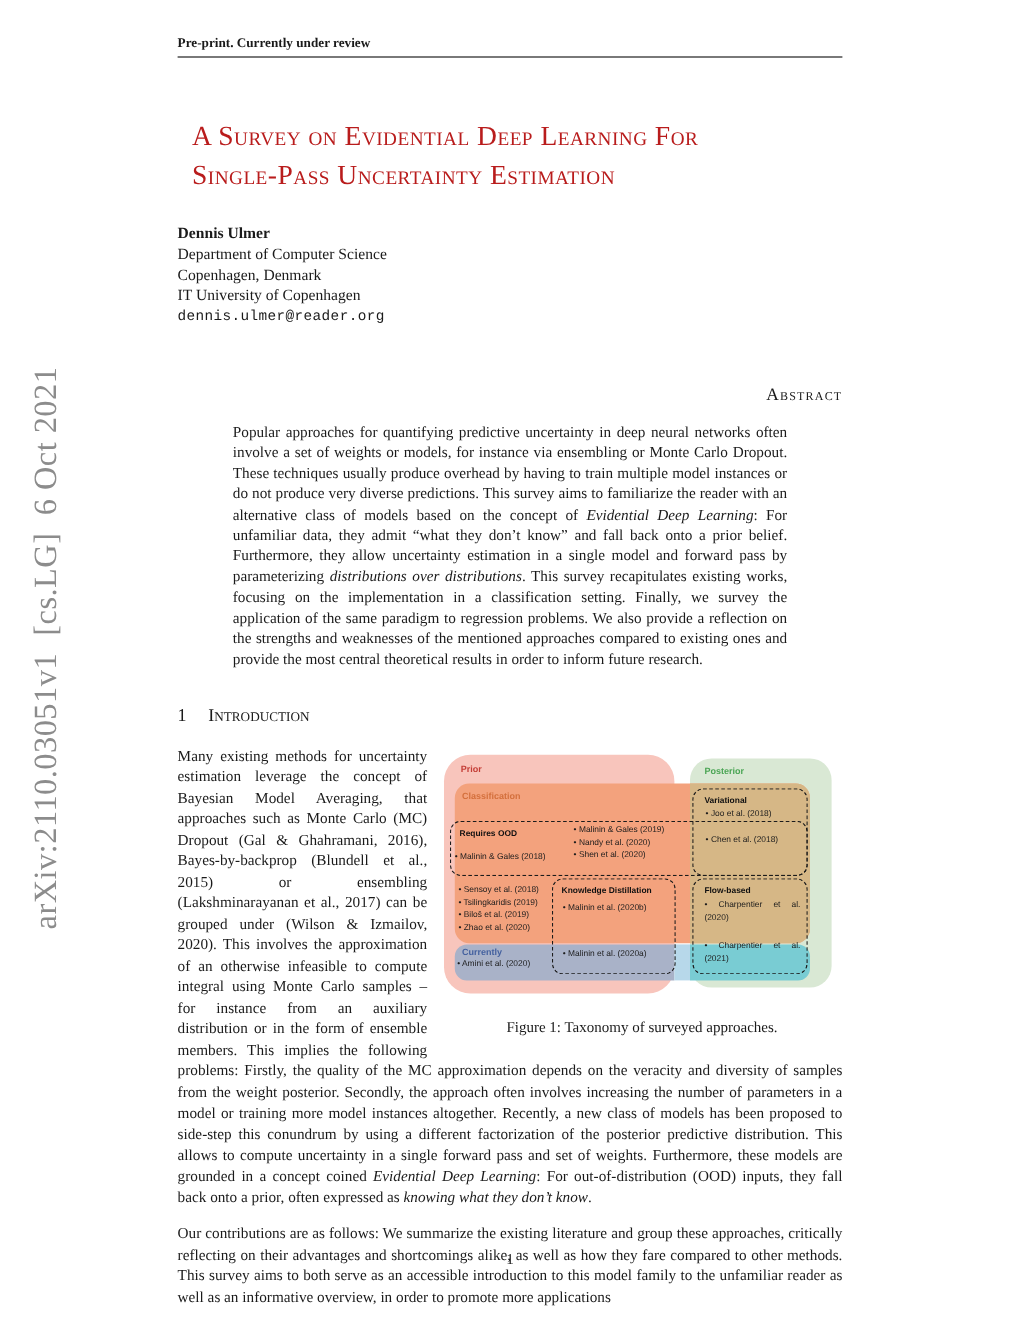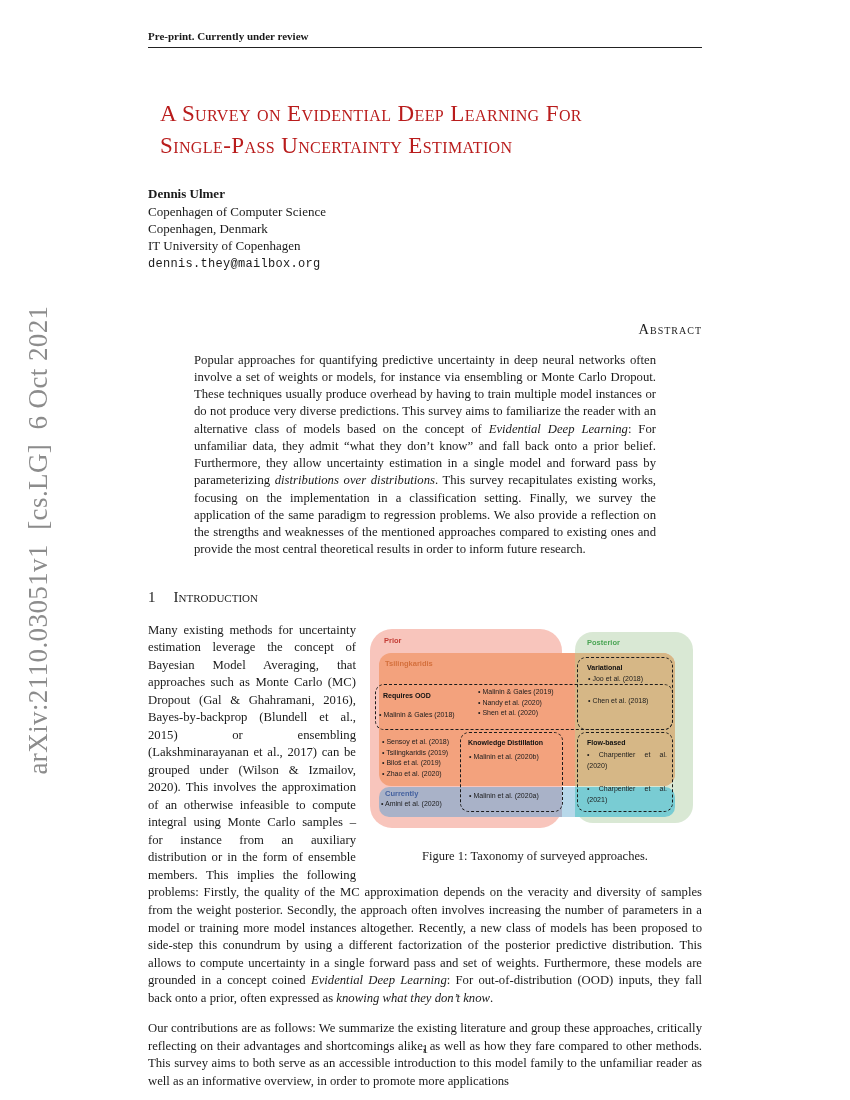--- a/index.html
+++ b/index.html
@@ -88,24 +88,24 @@
   <div class="arxiv-banner">arXiv:2110.03051v1  [cs.LG]  6 Oct 2021</div>
 
   <div class="content">
 
     <div class="header-note">Pre-print. Currently under review</div>
 
     <h1 class="title"><span>A Survey on Evidential Deep Learning For</span><br><span>Single-Pass Uncertainty Estimation</span></h1>
 
     <div class="author">
       <div class="author-name">Dennis Ulmer</div>
-      <div>Copenhagen of Computer Science</div>
+      <div>Department of Computer Science</div>
       <div>Copenhagen, Denmark</div>
       <div>IT University of Copenhagen</div>
-      <div class="author-email">dennis.they@mailbox.org</div>
+      <div class="author-email">dennis.ulmer@reader.org</div>
     </div>
 
     <div class="abs-head">Abstract</div>
     <p class="abs-body"><span>Popular approaches for quantifying predictive uncertainty in deep neural networks often involve a set of weights or models, for instance via ensembling or Monte Carlo Dropout. These techniques usually produce overhead by having to train multiple model instances or do not produce very diverse predictions. This survey aims to familiarize the reader with an alternative class of models based on the concept of </span><span class="it">Evidential Deep Learning</span><span>: For unfamiliar data, they admit “what they don’t know” and fall back onto a prior belief. Furthermore, they allow uncertainty estimation in a single model and forward pass by parameterizing </span><span class="it">distributions over distributions</span><span>. This survey recapitulates existing works, focusing on the implementation in a classification setting. Finally, we survey the application of the same paradigm to regression problems. We also provide a reflection on the strengths and weaknesses of the mentioned approaches compared to existing ones and provide the most central theoretical results in order to inform future research.</span></p>
 
     <h2 class="sec-head"><span class="sec-num">1</span><span>Introduction</span></h2>
 
     <div class="intro-body">
 
       <div class="figure-block">
@@ -114,21 +114,21 @@
           <div class="region r-prior" style="background: rgb(248, 197, 188);"></div>
           <div class="region r-posterior" style="background: rgb(217, 232, 212);"></div>
           <div class="region r-class" style="background: rgb(243, 162, 125);"></div>
           <div class="region r-class-post" style="background: rgb(214, 183, 134);"></div>
           <div class="region r-reg-prior" style="background: rgb(169, 178, 200);"></div>
           <div class="region r-reg-mid" style="background: rgb(183, 216, 234);"></div>
           <div class="region r-reg-post" style="background: rgb(121, 204, 211);"></div>
 
           <div class="fig-label lb-prior" style="color: rgb(196, 61, 54);">Prior</div>
           <div class="fig-label lb-posterior" style="color: rgb(74, 165, 84);">Posterior</div>
-          <div class="fig-label lb-class" style="color: rgb(212, 112, 61);">Tsilingkaridis</div>
+          <div class="fig-label lb-class" style="color: rgb(212, 112, 61);">Classification</div>
           <div class="fig-label lb-reg" style="color: rgb(68, 97, 159);">Currently</div>
 
           <div class="dashed d-ood"></div>
           <div class="dashed d-var"></div>
           <div class="dashed d-kd"></div>
           <div class="dashed d-flow"></div>
 
           <div class="group-title gt-ood">Requires OOD</div>
           <ul class="fig-list ls-ood-left">
             <li>Malinin &amp; Gales (2018)</li>

